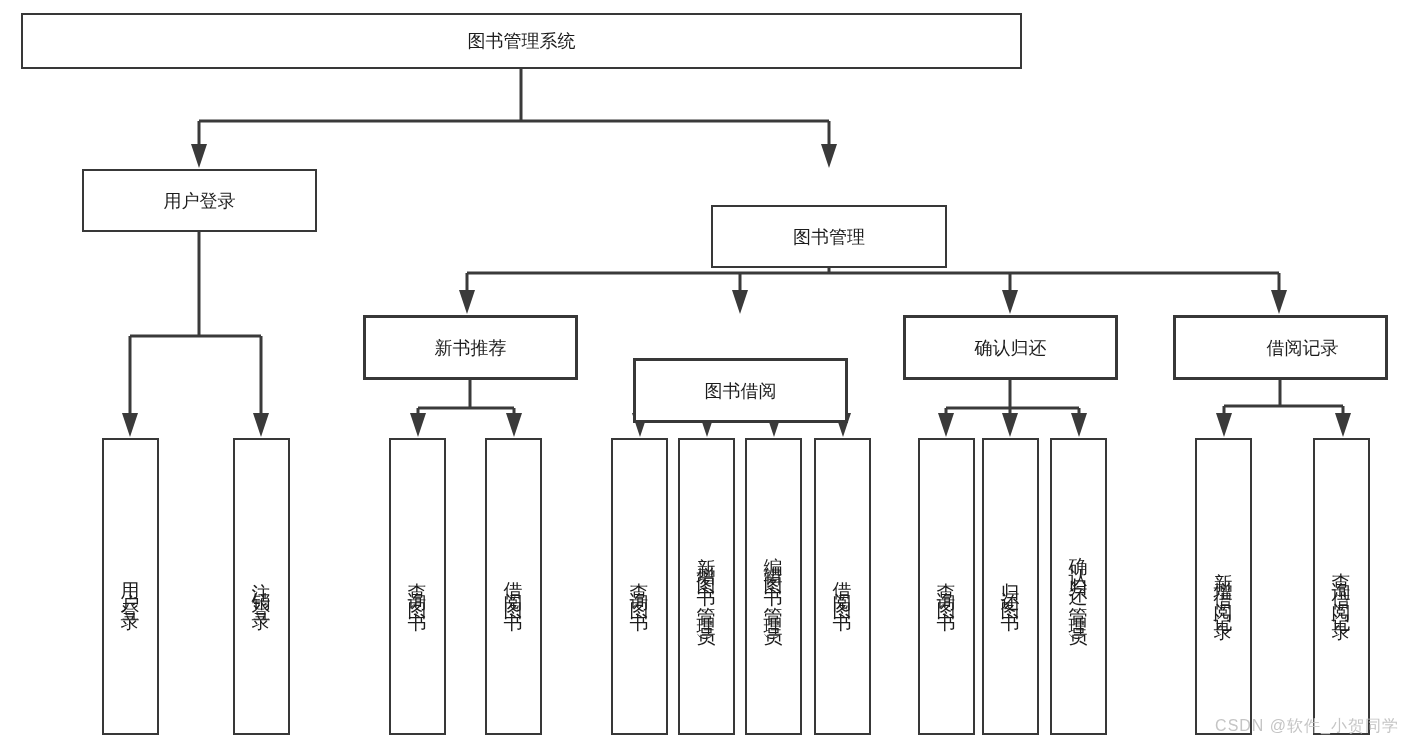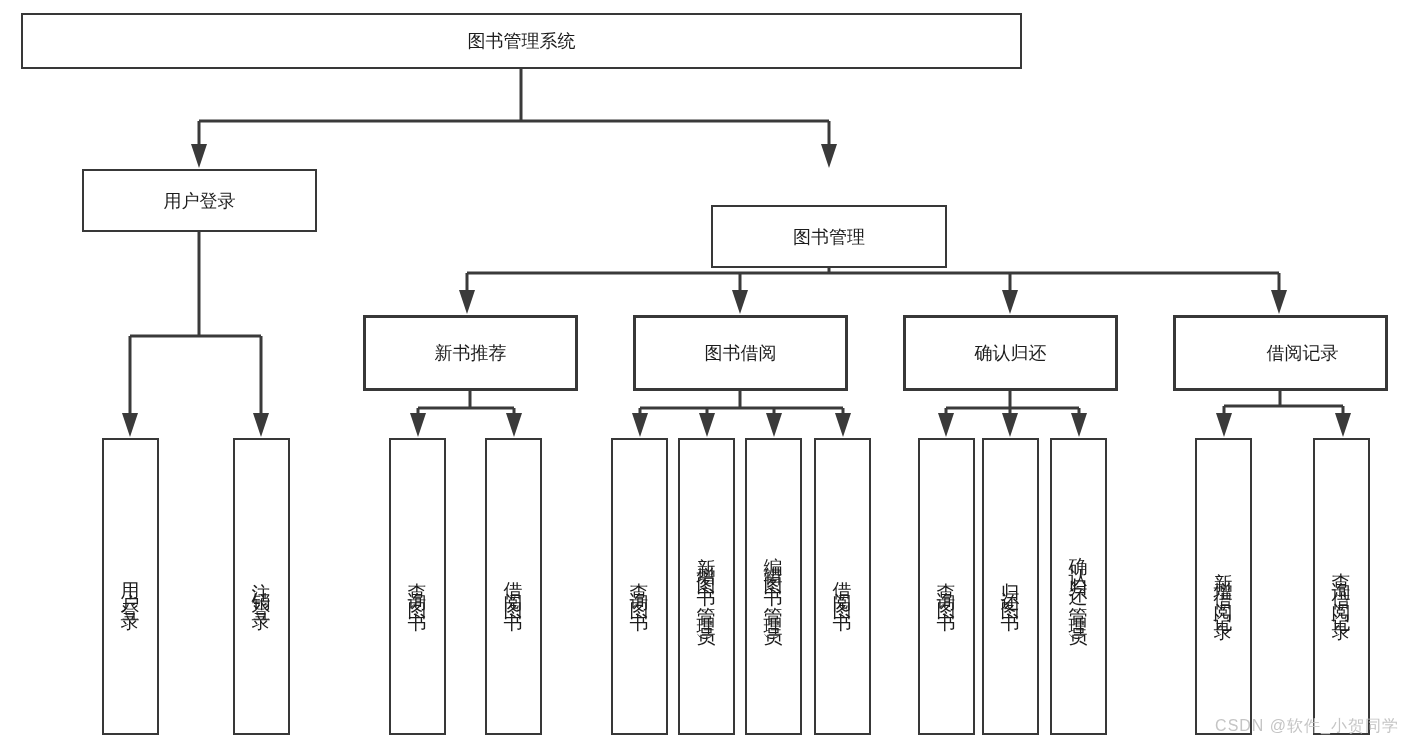--- a/index.html
+++ b/index.html
@@ -25,21 +25,21 @@
     justify-content: center;
     color: #1c1c1c;
     font-size: 18px;
     text-align: left;
   }
   .node.root {
     left: 21px; top: 13px; width: 1001px; height: 56px;
     border-width: 2px;
   }
   .node.lvl2 { height: 63px; top: 169px; border-width: 2.5px; }
-  .node.lvl3 { height: 76px; top: 315px; width: 215px; }
+  .node.lvl3 { height: 65px; top: 315px; width: 215px; }
   .node.leaf {
     top: 438px; height: 297px; width: 57px;
     border-width: 2.5px;
     writing-mode: vertical-rl;
     text-orientation: mixed;
     font-size: 19px;
     letter-spacing: 10px;
     line-height: 57px;
   }
   #connectors {
@@ -93,21 +93,21 @@
       <polygon points="1343,437 1335,413 1351,413"></polygon>
     </g>
   </svg>
 
   <div class="node root">图书管理系统</div>
 
   <div class="node lvl2" style="left:82px;width:235px;">用户登录</div>
   <div class="node lvl2" style="left:711px;width:236px;margin-top:36px;">图书管理</div>
 
   <div class="node lvl3" style="left:363px;">新书推荐</div>
-  <div class="node lvl3" style="left:633px;">图书借阅</div>
+  <div class="node lvl3" style="left:633px;margin-top:43px;">图书借阅</div>
   <div class="node lvl3" style="left:903px;">确认归还</div>
   <div class="node lvl3" style="left:1173px;padding-left:44px;">借阅记录</div>
 
   <div class="node leaf" style="left:102px;">用户登录</div>
   <div class="node leaf" style="left:233px;">注销登录</div>
 
   <div class="node leaf" style="left:389px;">查询图书</div>
   <div class="node leaf" style="left:485px;">借阅图书</div>
 
   <div class="node leaf" style="left:611px;">查询图书</div>

